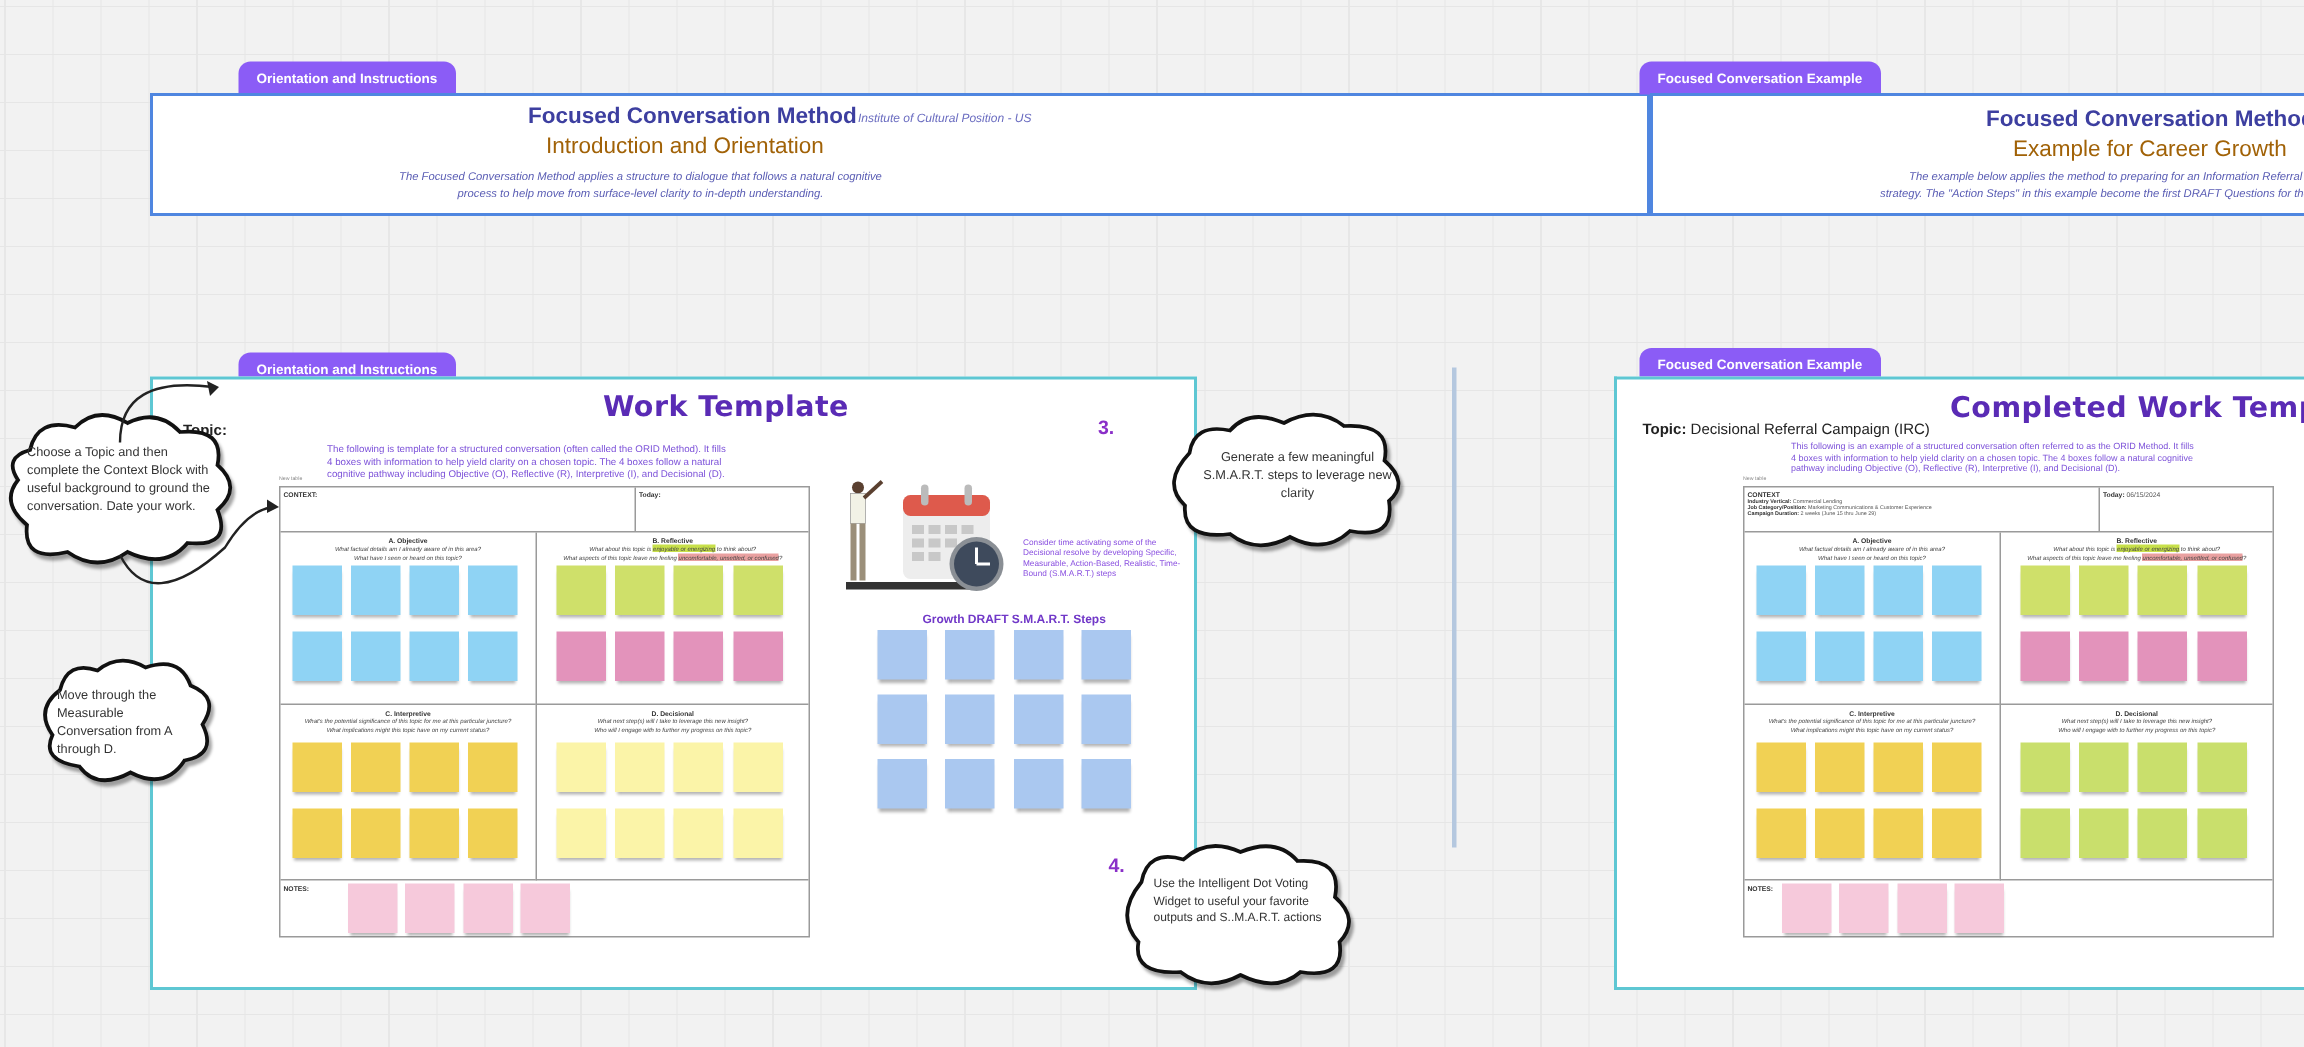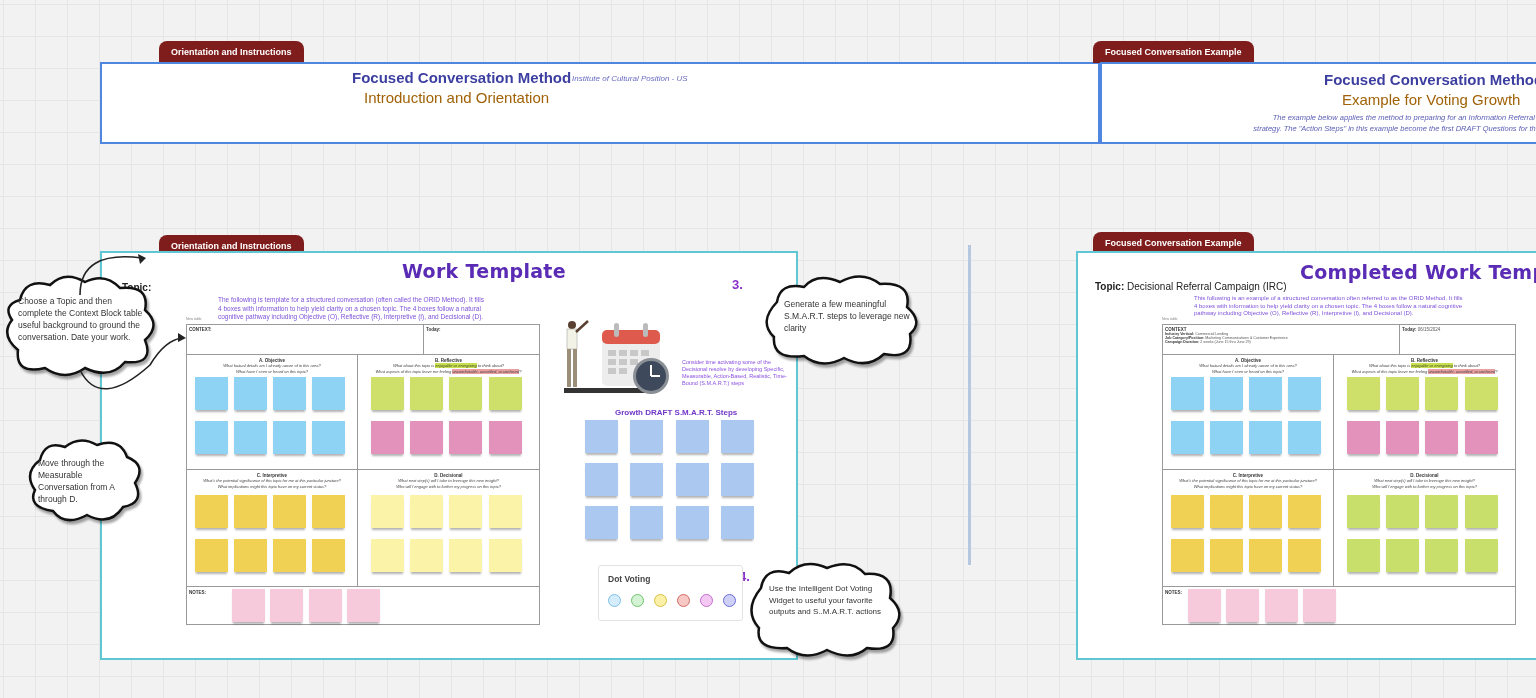--- a/index.html
+++ b/index.html
@@ -12,21 +12,21 @@
       linear-gradient(90deg, #e6e6e6 1px, transparent 1px),
       linear-gradient(#dedede 1px, transparent 1px),
       linear-gradient(90deg, #dedede 1px, transparent 1px);
     background-size: 32px 32px, 32px 32px, 128px 128px, 128px 128px;
     background-position: 3px 4px, 3px 4px, 3px 4px, 3px 4px;
     position: relative;
   }
   .abs { position: absolute; }
   .frame-tab {
     position: absolute; height: 22px; padding: 0 12px;
-    background: #7f1d1d; color: #fff; font-size: 9px; font-weight: bold;
+    background: #8b5cf6; color: #fff; font-size: 9px; font-weight: bold;
     border-radius: 8px 8px 0 0; line-height: 22px; white-space: nowrap;
   }
   .header-frame {
     position: absolute; background: #fff; border: 2px solid #4f86e0;
   }
   .h-title { position: absolute; color: #3d3fa0; font-weight: bold; font-size: 15px; white-space: nowrap; }
   .h-org { position: absolute; color: #6a6cc0; font-style: italic; font-size: 8px; white-space: nowrap; }
   .h-sub { position: absolute; color: #a16207; font-size: 15px; white-space: nowrap; }
   .h-desc { position: absolute; color: #5a5db4; font-style: italic; font-size: 7.5px; text-align: center; line-height: 11px; }
 
@@ -88,26 +88,30 @@
   .divider { position: absolute; width: 3px; background: #b5c8df; }
 </style>
 </head>
 <body>
 
 <div class="frame-tab" style="left:159px;top:41px;">Orientation and Instructions</div>
 <div class="header-frame" style="left:100px;top:62px;width:1000px;height:82px;">
   <div class="h-title" style="left:250px;top:5px;">Focused Conversation Method</div>
   <div class="h-org" style="left:470px;top:10px;">Institute of Cultural Position - US</div>
   <div class="h-sub" style="left:262px;top:25px;">Introduction and Orientation</div>
+  <div class="h-desc" style="left:130px;top:48px;width:390px;">
+    <div>The Focused Conversation Method applies a structure to dialogue that follows a natural cognitive</div>
+    <div>process to help move from surface-level clarity to in-depth understanding.</div>
+  </div>
 </div>
 
 <div class="frame-tab" style="left:1093px;top:41px;">Focused Conversation Example</div>
 <div class="header-frame" style="left:1100px;top:62px;width:460px;height:82px;border-right:none;">
   <div class="h-title" style="left:222px;top:7px;">Focused Conversation Method</div>
-  <div class="h-sub" style="left:240px;top:27px;">Example for Voting Growth</div>
+  <div class="h-sub" style="left:240px;top:27px;">Example for Career Growth</div>
   <div class="h-desc" style="left:130px;top:48px;width:320px;text-align:right;white-space:nowrap;">
     <div>The example below applies the method to preparing for an Information Referral Inter</div>
     <div>strategy. The "Action Steps" in this example become the first DRAFT Questions for the act</div>
   </div>
 </div>
 
 <div class="frame-tab" style="left:159px;top:235px;">Orientation and Instructions</div>
 <div class="board" style="left:100px;top:251px;width:698px;height:409px;">
   <div class="topic-lbl" style="left:20px;top:11px;">Topic:</div>
   <div class="work-title" style="left:300px;top:7px;">Work Template</div>
@@ -227,29 +231,20 @@
   <div class="sticky c-sky" style="left:574px;top:210px;width:33px;height:33px;"></div>
   <div class="sticky c-sky" style="left:619px;top:210px;width:33px;height:33px;"></div>
   <div class="sticky c-sky" style="left:483px;top:253px;width:33px;height:33px;"></div>
   <div class="sticky c-sky" style="left:528px;top:253px;width:33px;height:33px;"></div>
   <div class="sticky c-sky" style="left:574px;top:253px;width:33px;height:33px;"></div>
   <div class="sticky c-sky" style="left:619px;top:253px;width:33px;height:33px;"></div>
 
   <div class="step-num" style="left:630px;top:24px;">3.</div>
   <div class="step-num" style="left:637px;top:316px;">4.</div>
 
-  <div class="dot-widget" style="left:496px;top:312px;width:145px;height:56px;">
-    <div class="dot-title">Dot Voting</div>
-    <div class="dot" style="left:9px;background:#d4ecfb;border-color:#7cc0e8;"></div>
-    <div class="dot" style="left:32px;background:#d4f2d4;border-color:#6cc46c;"></div>
-    <div class="dot" style="left:55px;background:#fbf0a8;border-color:#d8c040;"></div>
-    <div class="dot" style="left:78px;background:#f7c8c4;border-color:#d46a64;"></div>
-    <div class="dot" style="left:101px;background:#f3c8f3;border-color:#c46cd0;"></div>
-    <div class="dot" style="left:124px;background:#cfd0f8;border-color:#6a6cd8;"></div>
-  </div>
 </div>
 
 <div class="divider" style="left:968px;top:245px;height:320px;"></div>
 
 <div class="frame-tab" style="left:1093px;top:232px;">Focused Conversation Example</div>
 <div class="board" style="left:1076px;top:251px;width:480px;height:409px;border-right:none;">
   <div class="topic-lbl" style="left:17px;top:10px;"><span>Topic:</span> <span class="topic-val">Decisional Referral Campaign (IRC)</span></div>
   <div class="work-title" style="left:222px;top:8px;">Completed Work Temp</div>
   <div class="intro-text" style="left:116px;top:42px;width:270px;font-size:6px;line-height:7.5px;">This following is an example of a structured conversation often referred to as the ORID Method. It fills 4 boxes with information to help yield clarity on a chosen topic. The 4 boxes follow a natural cognitive pathway including Objective (O), Reflective (R), Interpretive (I), and Decisional (D).</div>
   <div class="new-table" style="left:84px;top:64px;">New table</div>
@@ -326,38 +321,38 @@
   <div class="sticky c-lightpink" style="left:110px;top:336px;width:33px;height:33px;"></div>
   <div class="sticky c-lightpink" style="left:148px;top:336px;width:33px;height:33px;"></div>
   <div class="sticky c-lightpink" style="left:187px;top:336px;width:33px;height:33px;"></div>
   <div class="sticky c-lightpink" style="left:225px;top:336px;width:33px;height:33px;"></div>
 </div>
 
 <div class="cloud" style="left:0;top:270px;width:160px;height:110px;">
   <svg width="160" height="110">
     <path d="M20,30 Q25,8 50,15 Q65,0 85,12 Q105,2 120,18 Q150,15 145,40 Q162,55 145,70 Q155,95 125,92 Q110,110 85,98 Q65,112 45,98 Q15,105 18,80 Q0,65 12,50 Q2,35 20,30 Z" fill="#fff" stroke="#111" stroke-width="2.5" style="filter:drop-shadow(2px 3px 1px rgba(0,0,0,0.35))"></path>
   </svg>
-  <div class="cloud-text" style="left:18px;top:25px;width:125px;">Choose a Topic and then complete the Context Block table useful background to ground the conversation. Date your work.</div>
+  <div class="cloud-text" style="left:18px;top:25px;width:125px;">Choose a Topic and then complete the Context Block with useful background to ground the conversation. Date your work.</div>
 </div>
 
 <svg class="abs" style="left:70px;top:240px;" width="120" height="160">
   <path d="M10,55 Q10,10 72,18" fill="none" stroke="#222" stroke-width="1.6"></path>
   <polygon points="68,14 76,18 70,24" fill="#222"></polygon>
   <path d="M10,130 Q30,170 80,125 Q95,100 112,98" fill="none" stroke="#222" stroke-width="1.6"></path>
   <polygon points="108,93 116,98 108,102" fill="#222"></polygon>
 </svg>
 
 <div class="cloud" style="left:25px;top:435px;width:120px;height:90px;">
   <svg width="120" height="90">
     <path d="M15,25 Q20,5 40,12 Q55,0 72,10 Q95,2 102,22 Q122,30 110,48 Q120,68 98,72 Q85,92 62,80 Q40,92 28,76 Q2,72 10,55 Q-2,38 15,25 Z" fill="#fff" stroke="#111" stroke-width="2.5" style="filter:drop-shadow(2px 3px 1px rgba(0,0,0,0.35))"></path>
   </svg>
   <div class="cloud-text" style="left:13px;top:22px;width:85px;">Move through the Measurable Conversation from A through D.</div>
 </div>
 
-<div class="cloud" style="left:762px;top:272px;width:160px;height:95px;">
+<div class="cloud" style="left:778px;top:272px;width:160px;height:95px;text-align:center;">
   <svg width="160" height="95">
     <path d="M15,30 Q18,10 42,15 Q55,0 78,10 Q100,-2 118,12 Q150,10 145,35 Q162,50 148,62 Q152,88 122,82 Q105,98 82,86 Q60,98 42,84 Q10,88 12,65 Q-4,50 15,30 Z" fill="#fff" stroke="#111" stroke-width="2.5" style="filter:drop-shadow(2px 3px 1px rgba(0,0,0,0.35))"></path>
   </svg>
   <div class="cloud-text" style="left:22px;top:26px;width:130px;">Generate a few meaningful S.M.A.R.T. steps to leverage new clarity</div>
 </div>
 
 <div class="cloud" style="left:747px;top:558px;width:160px;height:100px;">
   <svg width="160" height="100">
     <path d="M14,30 Q18,8 42,15 Q58,0 80,10 Q104,0 118,16 Q148,14 143,40 Q160,55 146,70 Q150,95 120,90 Q104,104 80,92 Q58,104 40,90 Q8,92 12,70 Q-4,52 14,30 Z" fill="#fff" stroke="#111" stroke-width="2.5" style="filter:drop-shadow(2px 3px 1px rgba(0,0,0,0.35))"></path>
   </svg>

